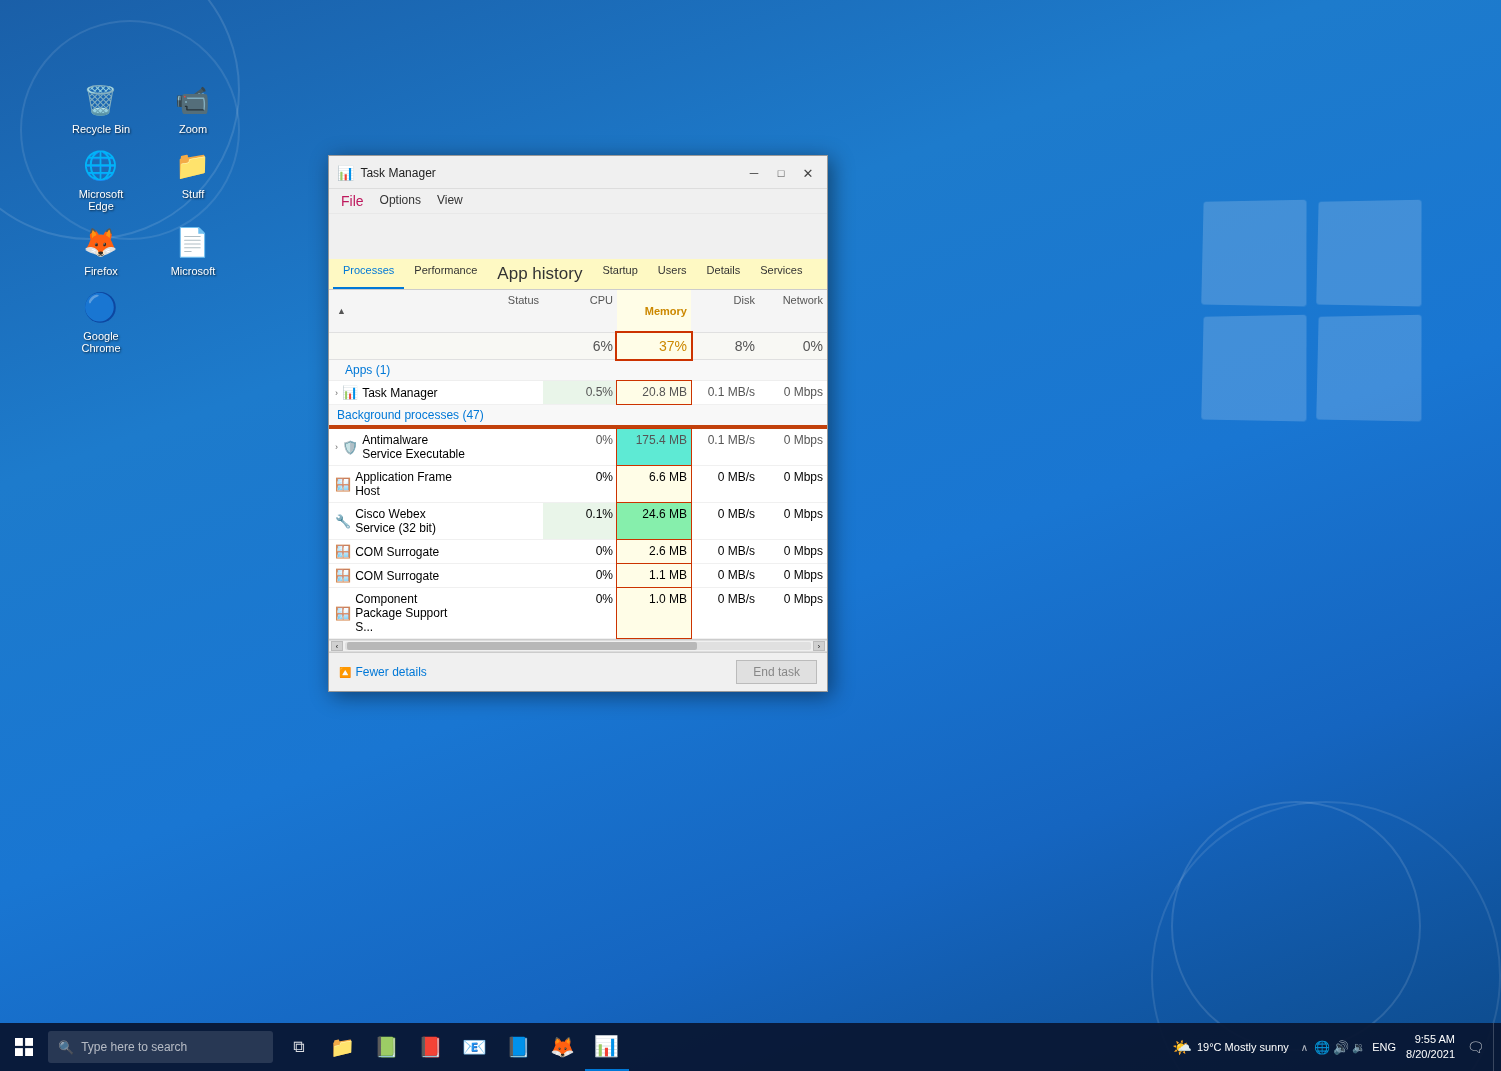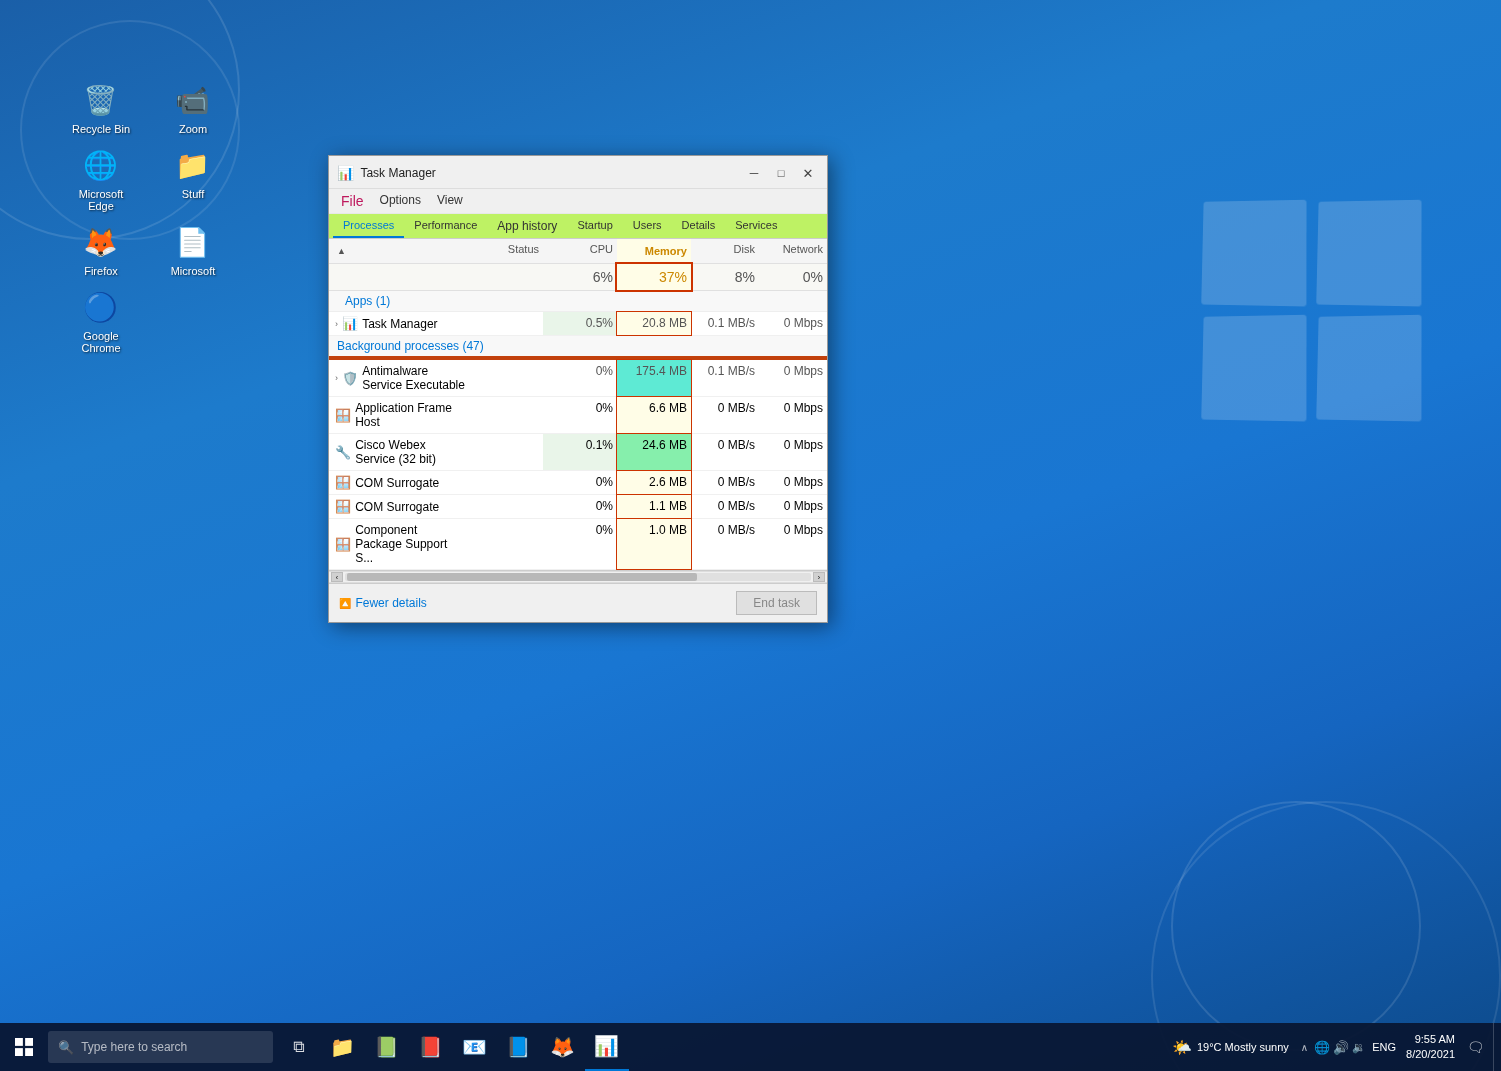--- a/index.html
+++ b/index.html
@@ -88,39 +88,39 @@
         <button style="width:26px;height:22px;background:transparent;border:none;cursor:pointer;font-size:13px;color:#444;display:flex;align-items:center;justify-content:center;">✕</button>
       </div>
     </div>
 
     <div style="display:flex;padding:2px 4px;background:#f0f0f0;border-bottom:1px solid #e8e8e8;">
       <span style="padding:2px 8px;font-size:14px;color:#be185d;cursor:pointer;">File</span>
       <span style="padding:2px 8px;font-size:12px;color:#333;cursor:pointer;">Options</span>
       <span style="padding:2px 8px;font-size:12px;color:#333;cursor:pointer;">View</span>
     </div>
 
-    <div style="display:flex;background:#bef264;border-bottom:1px solid #ccc;padding:0 4px;">
+    <div style="display:flex;background:#fef9c3;border-bottom:1px solid #ccc;padding:0 4px;margin-top:45px;">
       <div style="padding:5px 10px;font-size:11px;color:#0078d7;cursor:pointer;border-bottom:2px solid #0078d7;white-space:nowrap;">Processes</div>
       <div style="padding:5px 10px;font-size:11px;color:#333;cursor:pointer;white-space:nowrap;">Performance</div>
-      <div style="padding:5px 10px;font-size:12px;color:#333;cursor:pointer;white-space:nowrap;">App history</div>
+      <div style="padding:5px 10px;font-size:17px;color:#333;cursor:pointer;white-space:nowrap;">App history</div>
       <div style="padding:5px 10px;font-size:11px;color:#333;cursor:pointer;white-space:nowrap;">Startup</div>
       <div style="padding:5px 10px;font-size:11px;color:#333;cursor:pointer;white-space:nowrap;">Users</div>
       <div style="padding:5px 10px;font-size:11px;color:#333;cursor:pointer;white-space:nowrap;">Details</div>
       <div style="padding:5px 10px;font-size:11px;color:#333;cursor:pointer;white-space:nowrap;">Services</div>
     </div>
 
     <div>
 
       <div style="display:grid;grid-template-columns:1fr 72px 74px 74px 68px 68px;background:#f5f5f5;border-bottom:1px solid #e0e0e0;">
         <div style="padding:4px 8px;font-size:11px;color:#555;display:flex;align-items:center;gap:3px;cursor:pointer;">
           <span style="font-size:9px;">▲</span>
         </div>
         <div style="padding:4px 4px;font-size:11px;color:#555;text-align:right;cursor:pointer;">Status</div>
         <div style="padding:4px 4px;font-size:11px;color:#555;text-align:right;cursor:pointer;">CPU</div>
-        <div style="padding:6px 4px;font-size:11px;color:#cc8800;text-align:right;cursor:pointer;font-weight:600;background:#fffde7;">Memory</div>
+        <div style="padding:15px 4px;font-size:11px;color:#cc8800;text-align:right;cursor:pointer;font-weight:600;background:#fffde7;">Memory</div>
         <div style="padding:4px 4px;font-size:11px;color:#555;text-align:right;cursor:pointer;">Disk</div>
         <div style="padding:4px 4px;font-size:11px;color:#555;text-align:right;cursor:pointer;">Network</div>
       </div>
 
       <div style="display:grid;grid-template-columns:1fr 72px 74px 74px 68px 68px;background:#f8f8f4;border-bottom:1px solid #e0e0e0;">
         <div style="padding:5px 8px;font-size:13px;color:#555;"></div>
         <div style="padding:5px 4px;font-size:13px;color:#555;text-align:right;"></div>
         <div style="padding:5px 4px;font-size:14px;color:#555;text-align:right;font-weight:300;">6%</div>
         <div style="padding:5px 4px;font-size:14px;color:#cc8800;text-align:right;font-weight:400;background:#fffde7;outline:2px solid #cc3300;z-index:1;position:relative;">37%</div>
         <div style="padding:5px 4px;font-size:14px;color:#555;text-align:right;font-weight:300;">8%</div>

